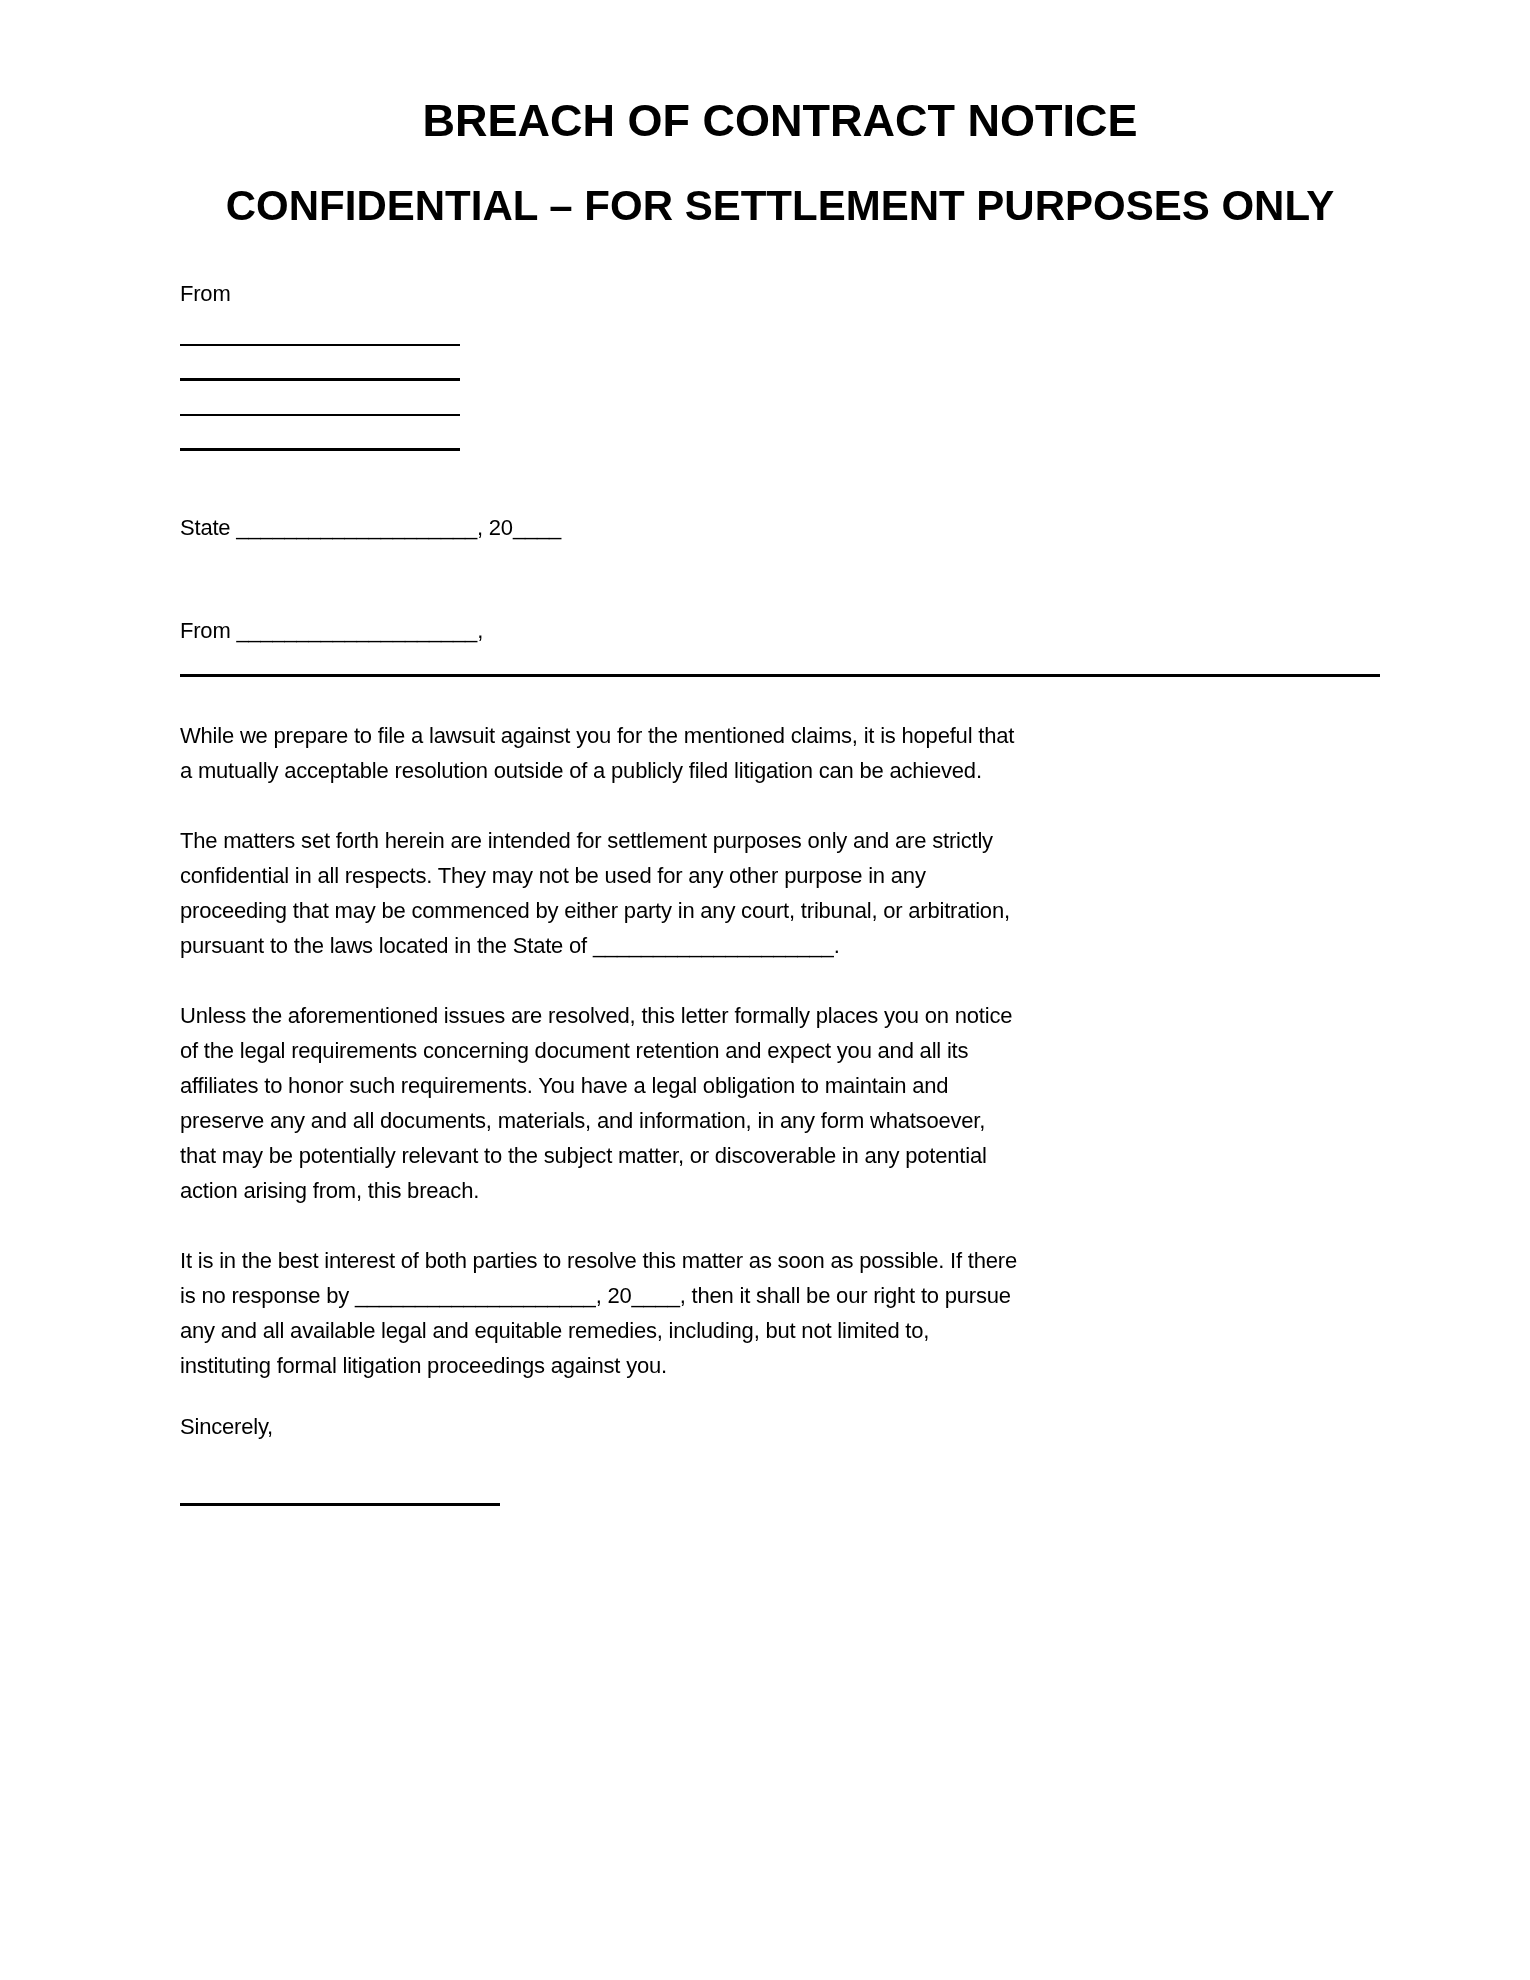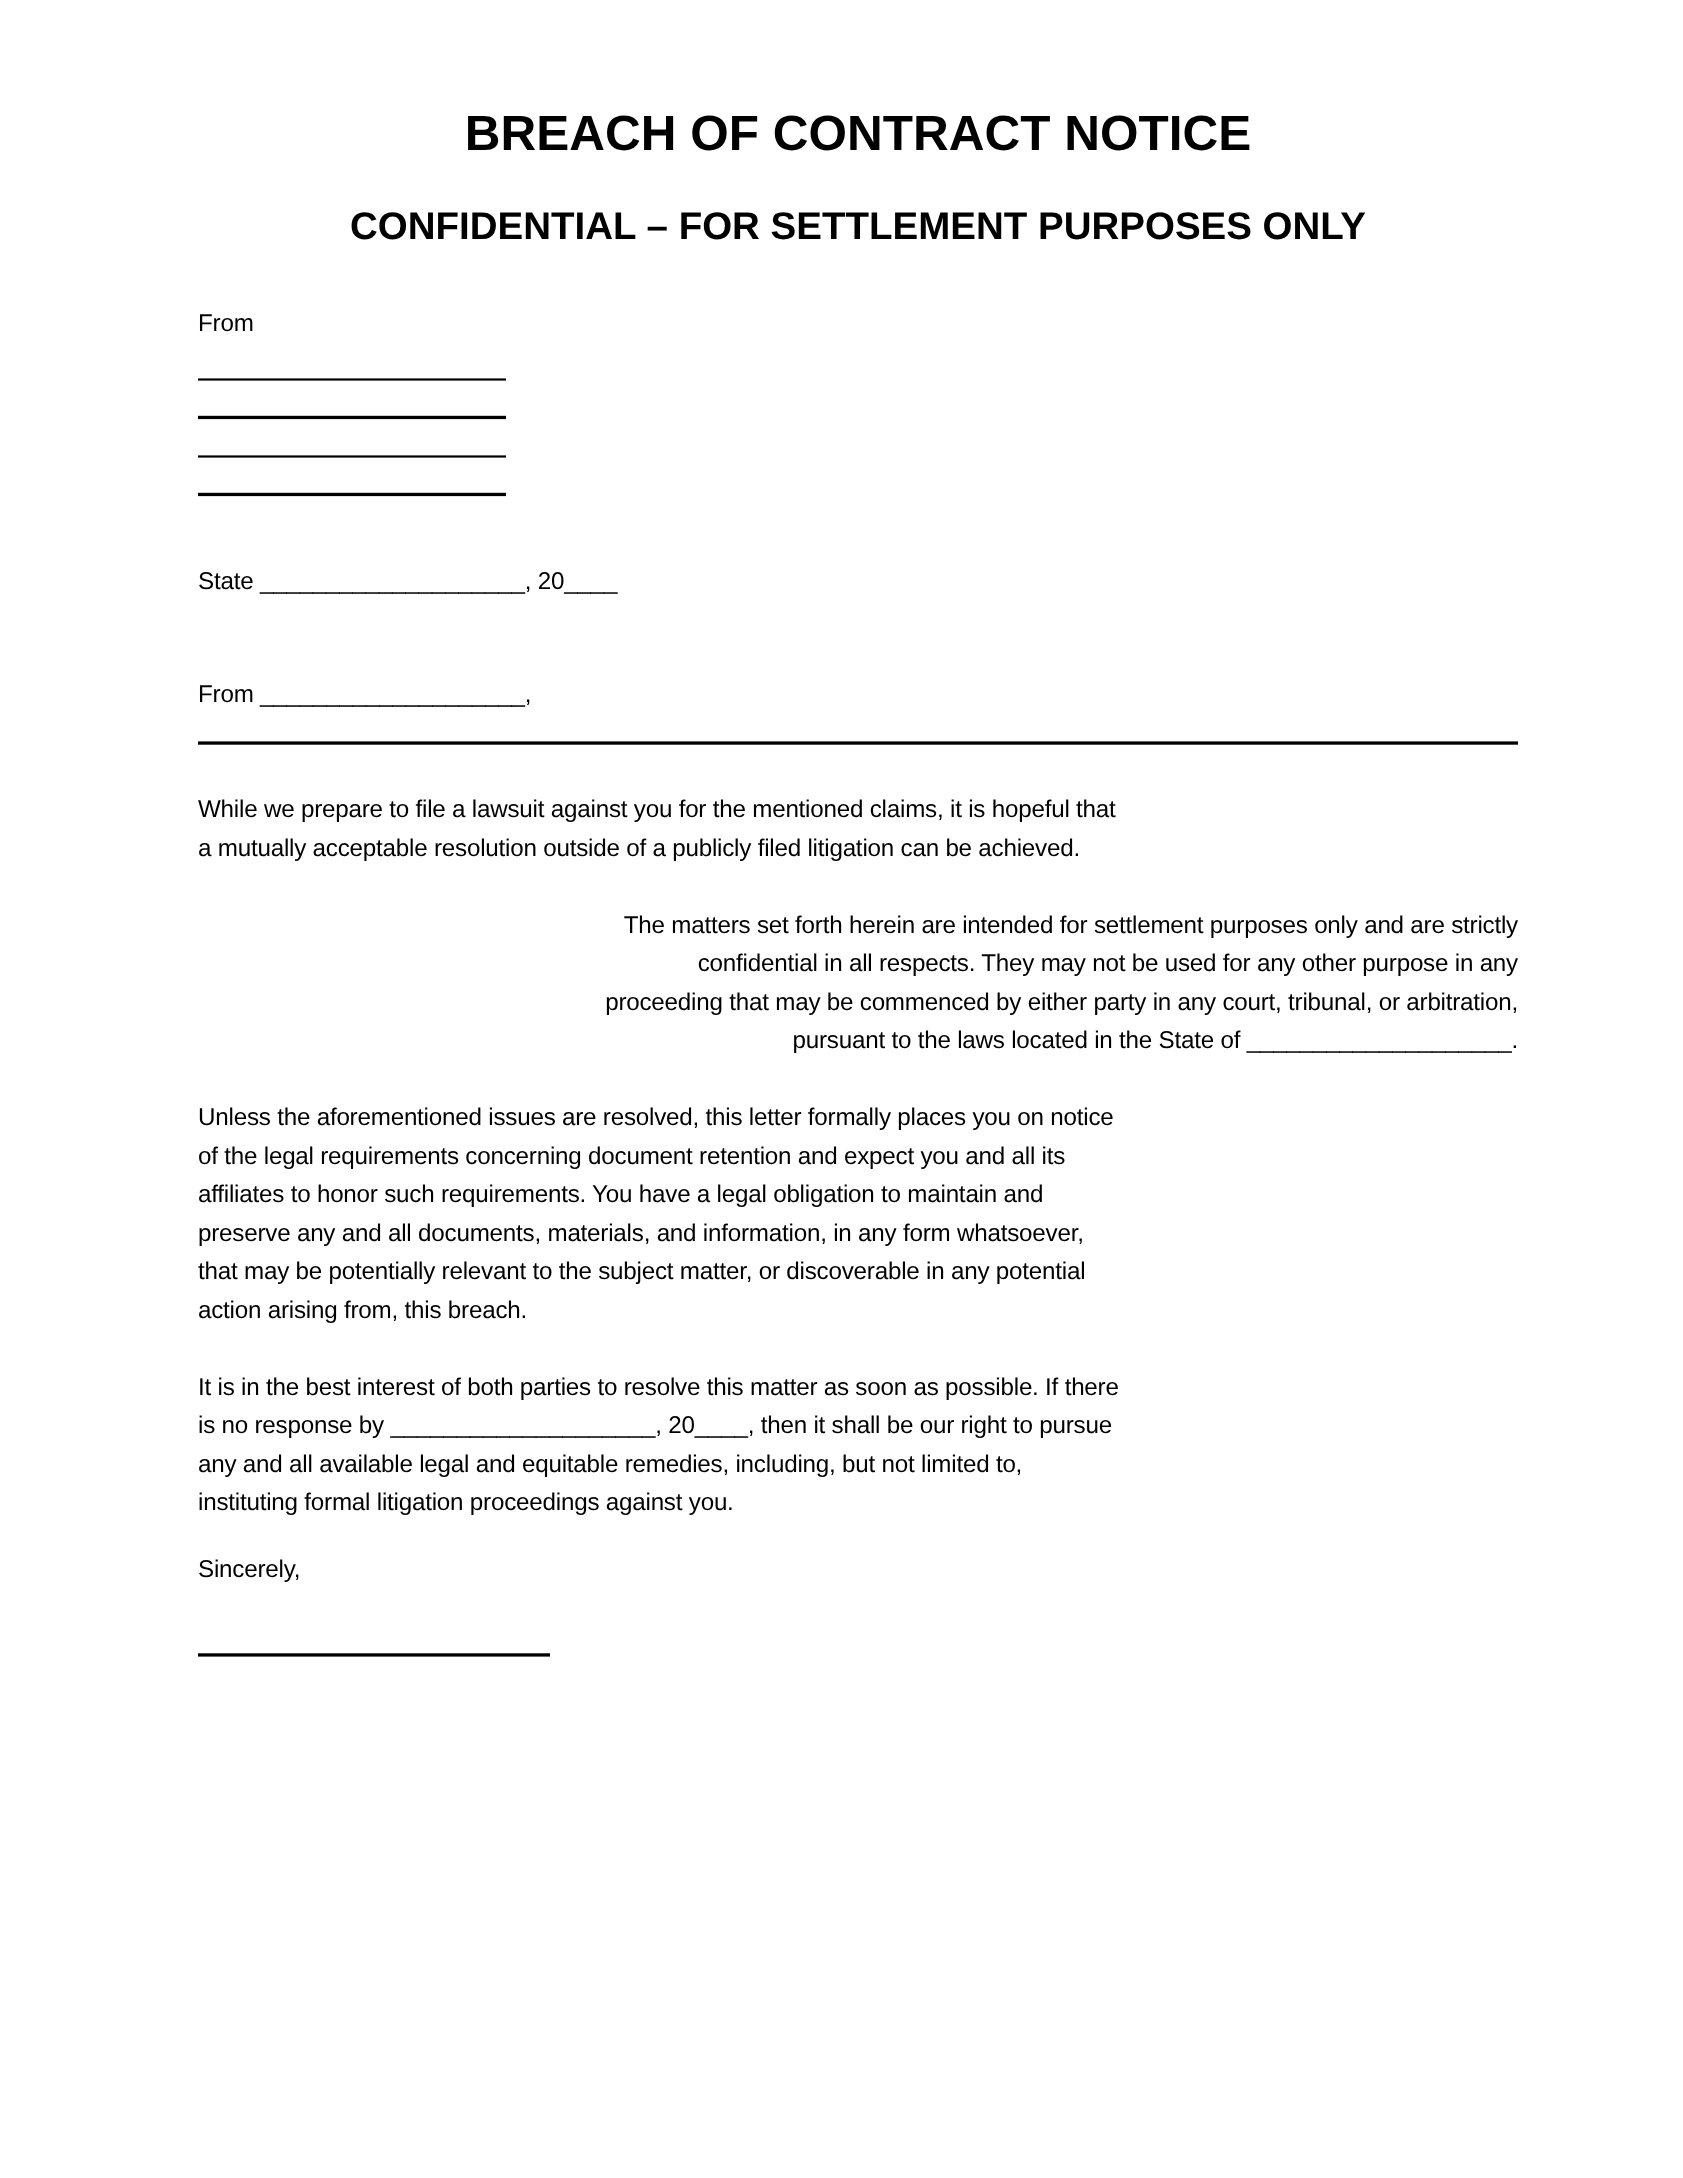--- a/index.html
+++ b/index.html
@@ -24,21 +24,21 @@
   .doc-title {
     margin: 96px 0 0 0;
     font-size: 45px;
     line-height: 50px;
     font-weight: bold;
     text-align: center;
     letter-spacing: 0px;
   }
   .doc-subtitle {
     margin: 40px 0 0 0;
-    font-size: 35px;
+    font-size: 42px;
     line-height: 40px;
     font-weight: bold;
     text-align: center;
   }
   .body-text {
     font-size: 22px;
     line-height: 35px;
     letter-spacing: -0.2px;
   }
   .from-label {
@@ -71,21 +71,21 @@
   .para {
     white-space: pre-line;
   }
   .para-pursuant   { margin-top: 35px; }
   .blank-rule {
     height: 26px;
     border-bottom: 3px solid #000;
     width: 100%;
   }
   .para-while      { margin-top: 41px; }
-  .para-matters    { margin-top: 35px; text-align: right; }
+  .para-matters    { margin-top: 35px; }
   .para-unless     { margin-top: 35px; }
   .para-interest   { margin-top: 35px; }
   .closing         { margin-top: 26px; }
   .signature-line {
     width: 320px;
     height: 59px;
     border-bottom: 3px solid #000;
   }
 </style>
 </head>

